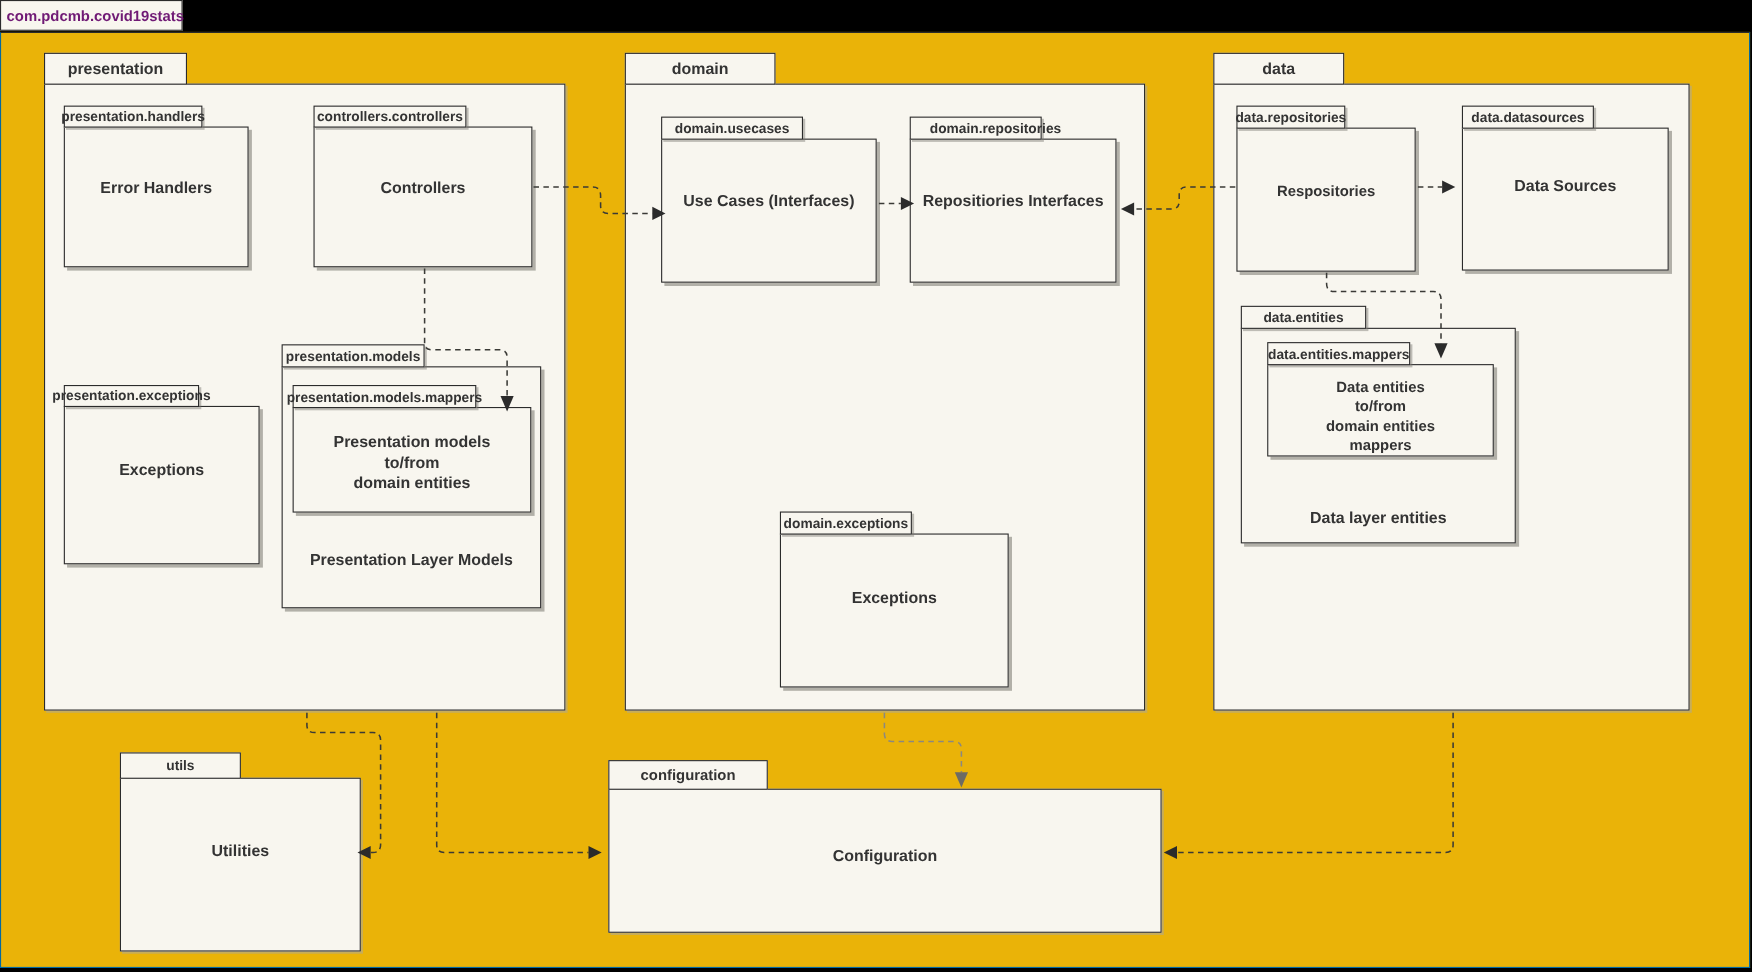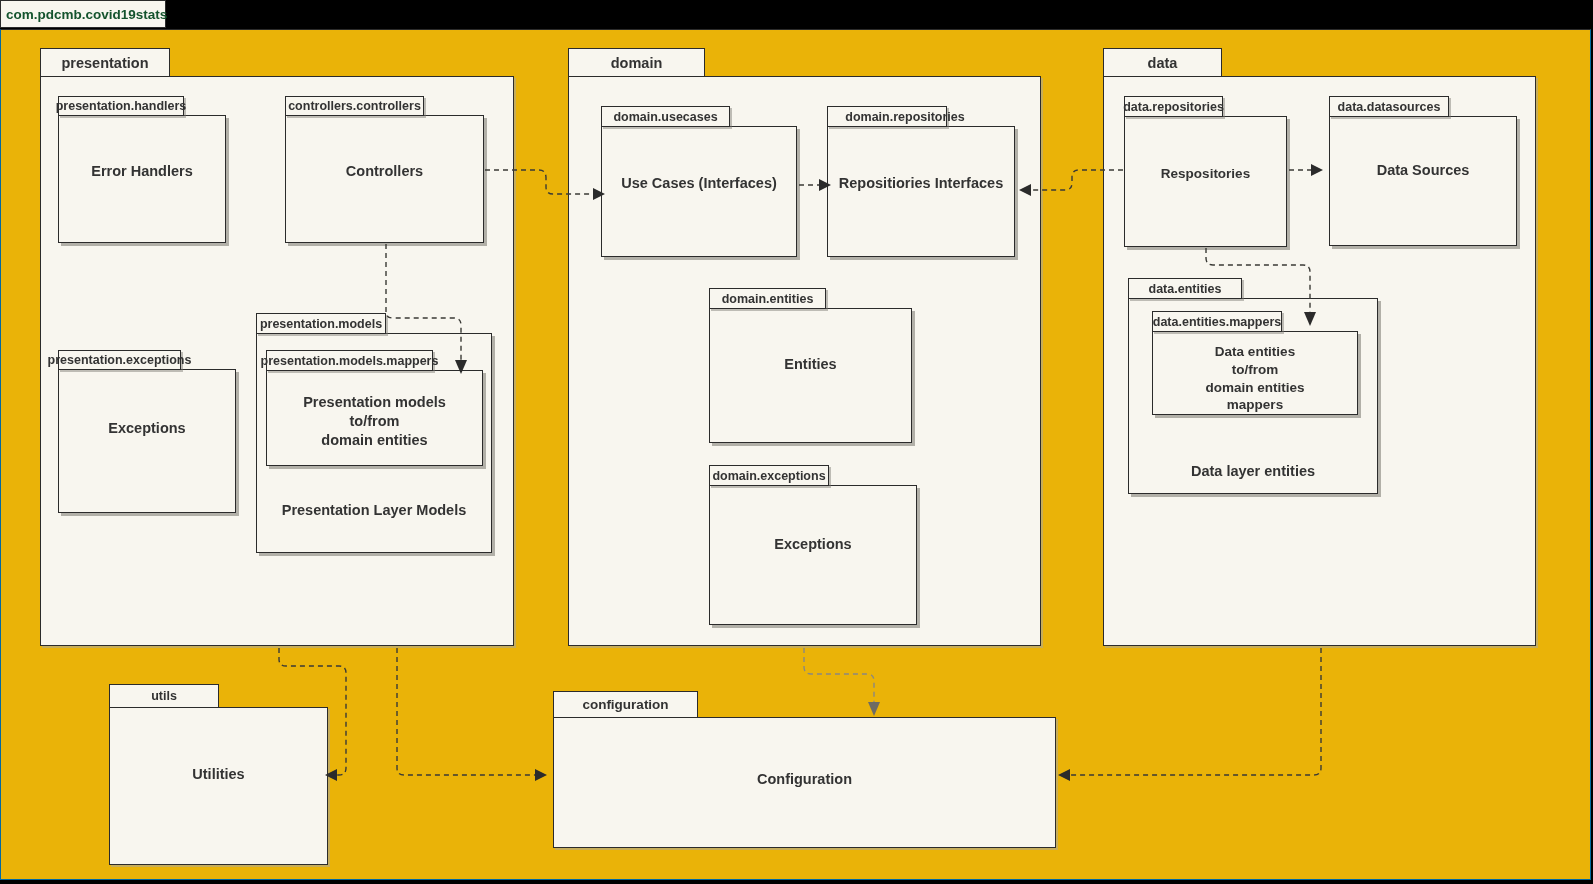--- a/index.html
+++ b/index.html
@@ -92,21 +92,21 @@
     width: 166px;
     height: 28px;
     background: #f8f6ef;
     border: 1px solid #2b2b2b;
     box-sizing: border-box;
     display: flex;
     align-items: center;
     padding-left: 5px;
     font-size: 13.5px;
     font-weight: bold;
-    color: #14532d;
+    color: #701a75;
     z-index: 20;
     white-space: nowrap;
   }
 
   
   #edges {
     position: absolute;
     left: 0;
     top: 0;
     width: 1591px;
@@ -204,28 +204,20 @@
 
     <div class="pkg shadow" style="left:826px; top:76px; width:189px; height:151px;">
       <div class="pkg-tab t12" style="width:120px; height:21px;padding-left:36px;">
         <span>domain.repositories</span>
       </div>
       <div class="pkg-body" style="top:20px; width:188px; height:131px;">
         <div class="pkg-caption t14" style="top:47px;">Repositiories Interfaces</div>
       </div>
     </div>
 
-    <div class="pkg shadow" style="left:708px; top:258px; width:204px; height:155px;">
-      <div class="pkg-tab t12" style="width:117px; height:21px;">
-        <span>domain.entities</span>
-      </div>
-      <div class="pkg-body" style="top:20px; width:203px; height:135px;">
-        <div class="pkg-caption t14" style="top:46px;">Entities</div>
-      </div>
-    </div>
 
     <div class="pkg shadow" style="left:708px; top:435px; width:209px; height:160px;">
       <div class="pkg-tab t12" style="width:120px; height:21px;">
         <span>domain.exceptions</span>
       </div>
       <div class="pkg-body" style="top:20px; width:208px; height:140px;">
         <div class="pkg-caption t14" style="top:49px;">Exceptions</div>
       </div>
     </div>
 

